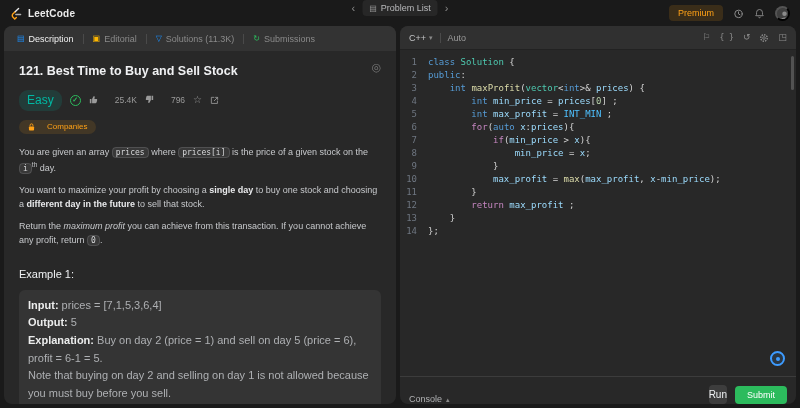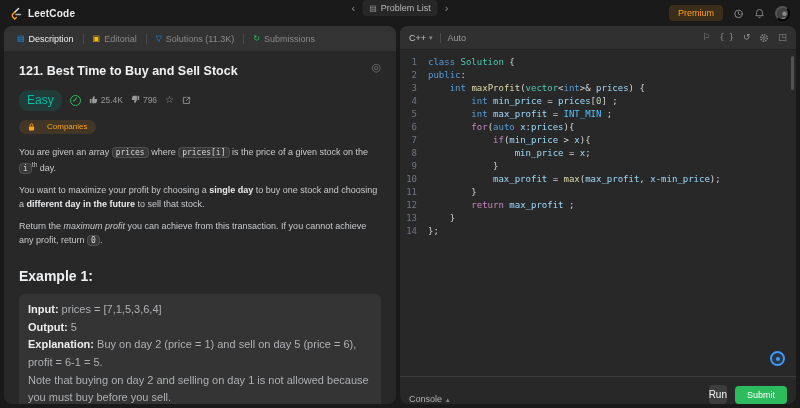--- a/index.html
+++ b/index.html
@@ -35,32 +35,32 @@
 
   
   .content{flex:1;padding:11px 15px 8px;overflow:hidden;font-size:9px;color:#c7c9cc;line-height:1.5}
   .title-row{display:flex;align-items:flex-start;justify-content:space-between;margin-bottom:9px}
   .page-title{font-size:12.5px;font-weight:bold;color:#f0f1f3}
   .progress-icon{color:#7d7d7d;font-size:11px;line-height:1;background:none;border:none}
   .badge-row{display:flex;align-items:center;gap:8px;margin-bottom:9px}
   .difficulty-badge{background:rgba(0,184,163,.14);color:#00b8a3;font-size:12px;padding:1.5px 8px;border-radius:9px}
   .solved-icon{width:11px;height:11px;border:1px solid #2cbb5d;border-radius:50%;color:#2cbb5d;
     font-size:7px;font-weight:bold;display:flex;align-items:center;justify-content:center}
-  .count{display:flex;align-items:flex-start;gap:3px;color:#9a9a9a;font-size:8.5px;background:none;border:none}
+  .count{display:flex;align-items:flex-start;gap:17px;color:#9a9a9a;font-size:8.5px;background:none;border:none}
   .count .glyph{font-size:10px;line-height:1}
   .companies-row{margin-bottom:11px}
   .companies-badge{display:inline-flex;align-items:center;gap:12px;background:rgba(255,161,22,.12);
     color:#ffa116;font-size:8px;padding:2.5px 9px;border-radius:9px;border:none}
   .para{margin-bottom:9px}
   .chip{font-family:"DejaVu Sans Mono",monospace;font-size:8px;background:rgba(255,255,255,.08);
     border:1px solid rgba(247,250,255,.13);border-radius:4px;padding:0 3px;color:#d6d7d9;white-space:nowrap}
   .para strong{color:#e9eaec}
   sup{font-size:6.5px}
   .ex{margin:0}
-  .ex-label{font-size:14px;font-weight:bold;color:#eff1f3;margin:13px 0 7px}
+  .ex-label{font-size:11px;font-weight:normal;color:#eff1f3;margin:13px 0 7px}
   #examples .ex:first-child .ex-label{margin-top:19px}
   .ex-box{background:rgba(255,255,255,.06);border-radius:6px;padding:7px 9px;
     font-family:Liberation Sans, sans-serif;font-size:11px;line-height:1.6;color:#aeb0b3}
   .ex-line strong{color:#eceded}
 
   
   .editor-header{height:24px;flex:0 0 24px;background:#303030;display:flex;align-items:center;
     padding:0 9px;gap:7px;border-bottom:1px solid #222}
   .lang-select{display:flex;align-items:center;gap:3px;color:#c2c3c5;font-size:9px;background:none;border:none}
   .chevron{font-size:7px;color:#8a8a8a;line-height:1}

